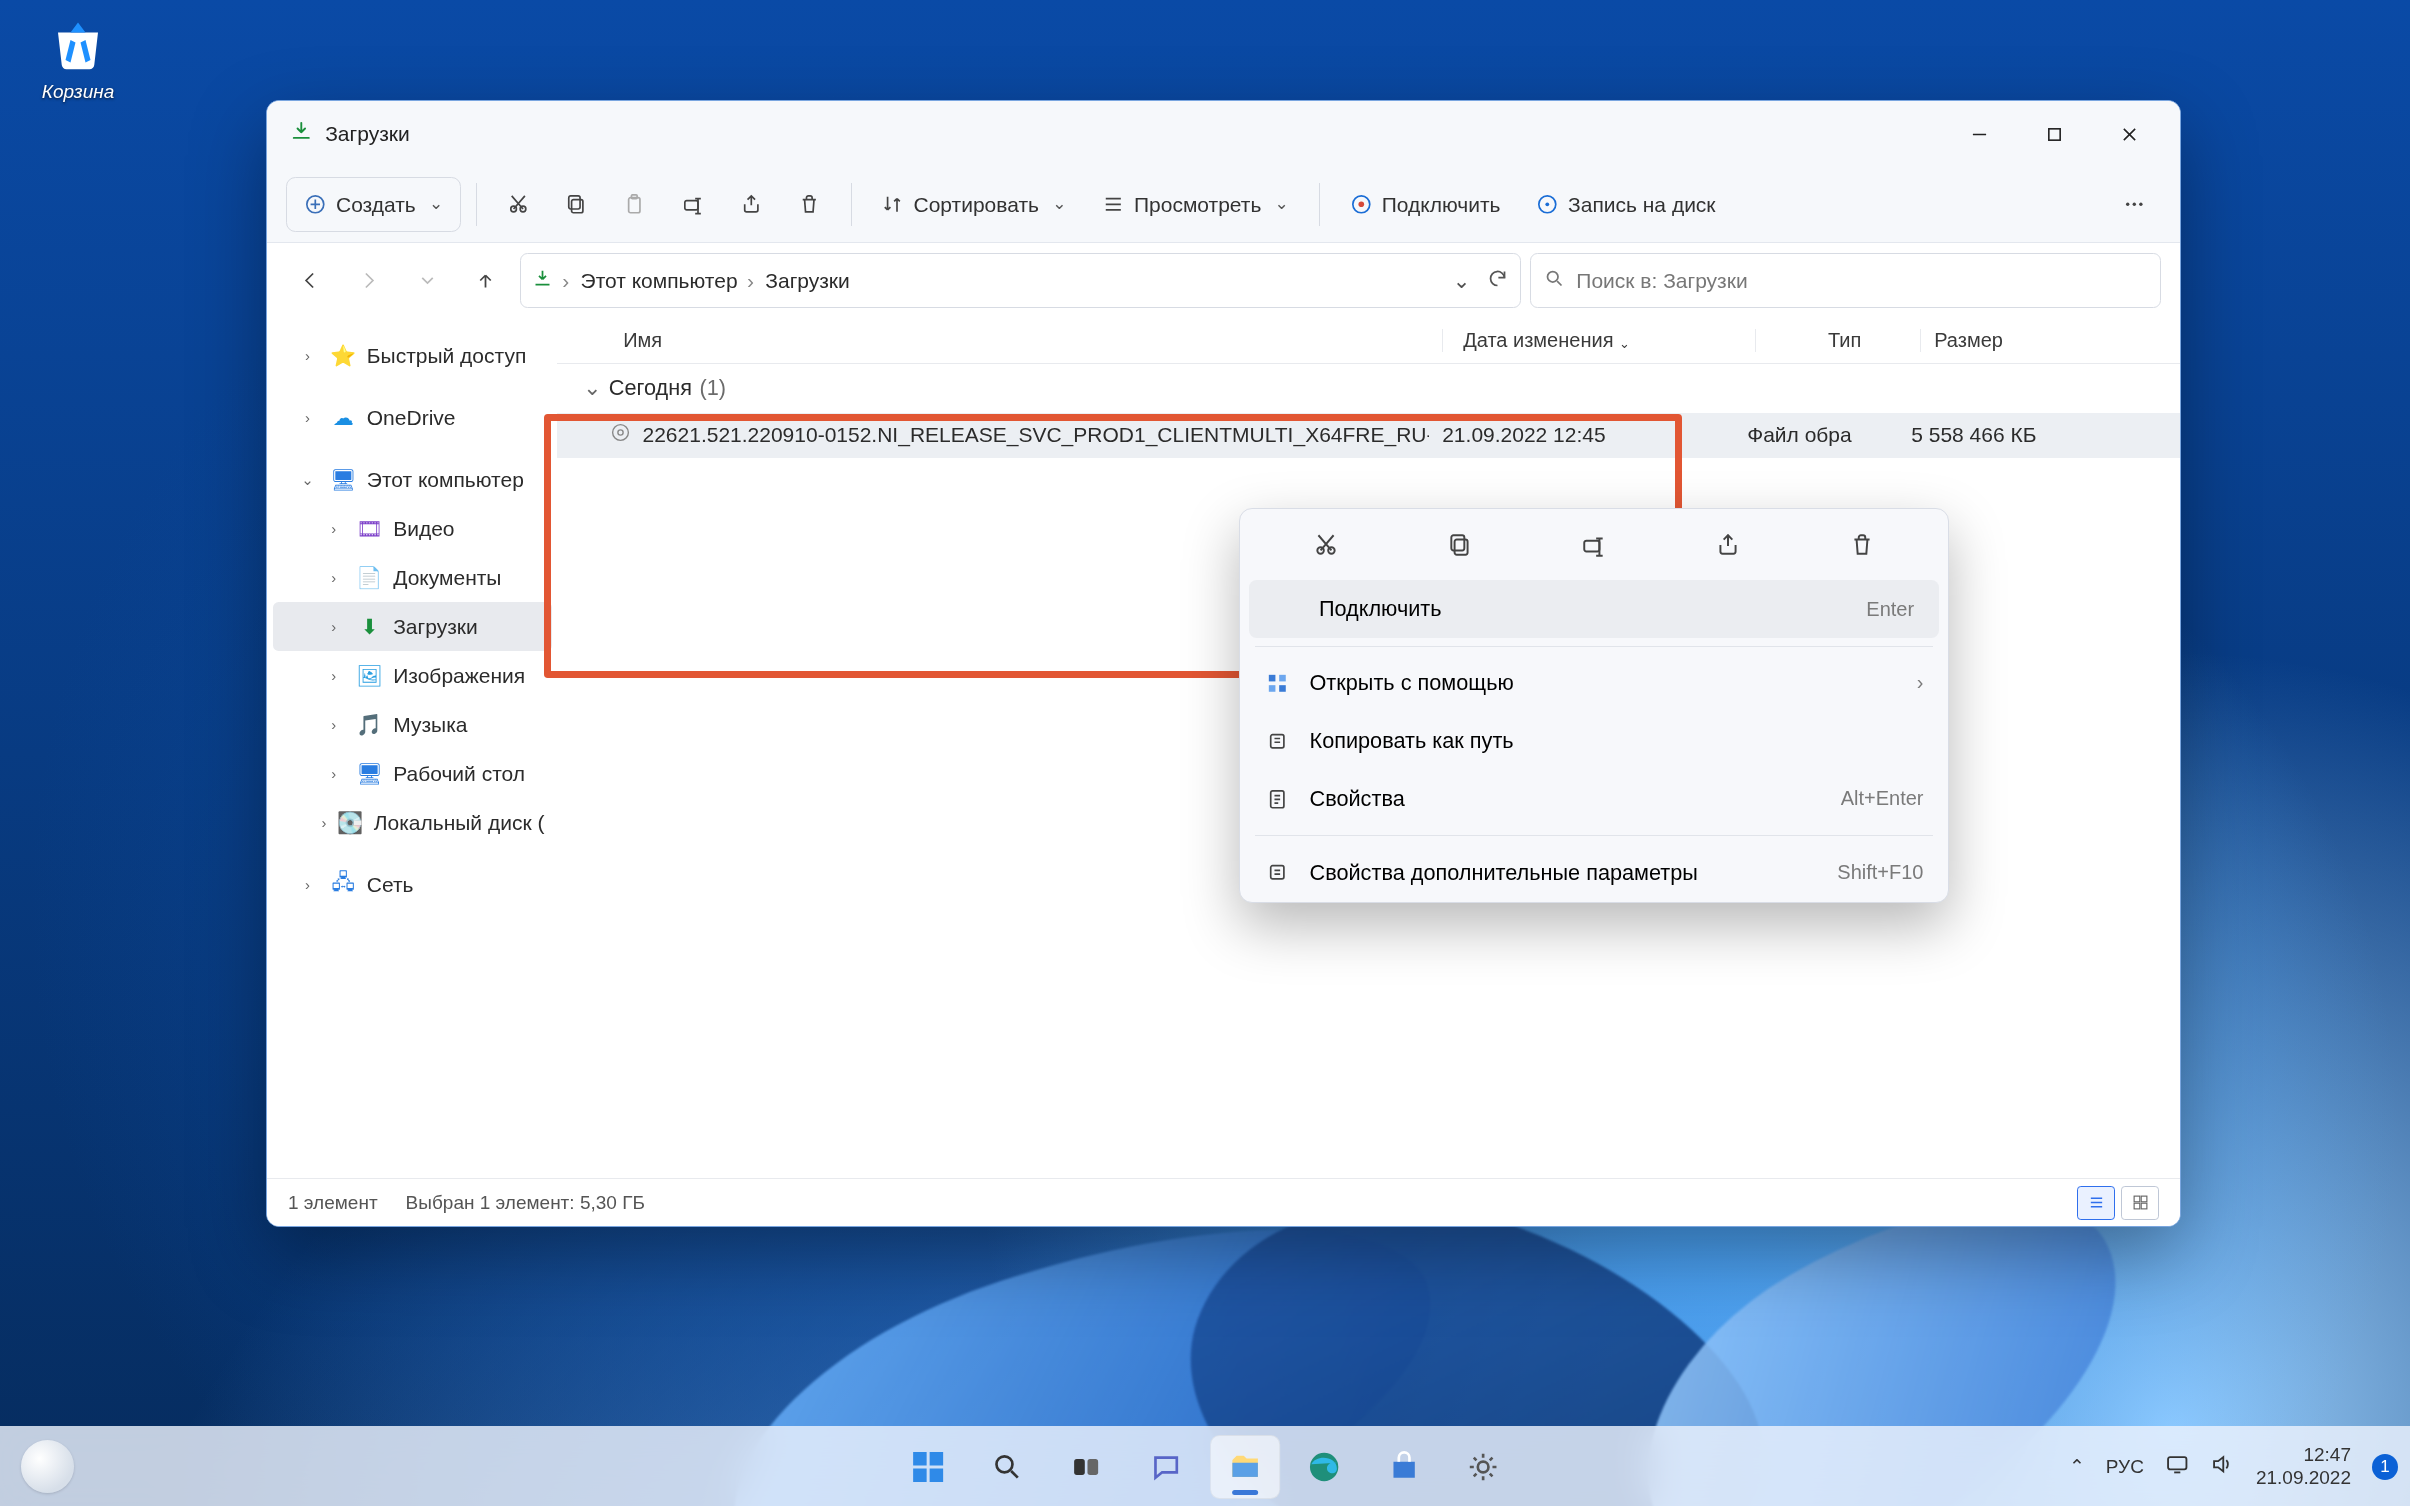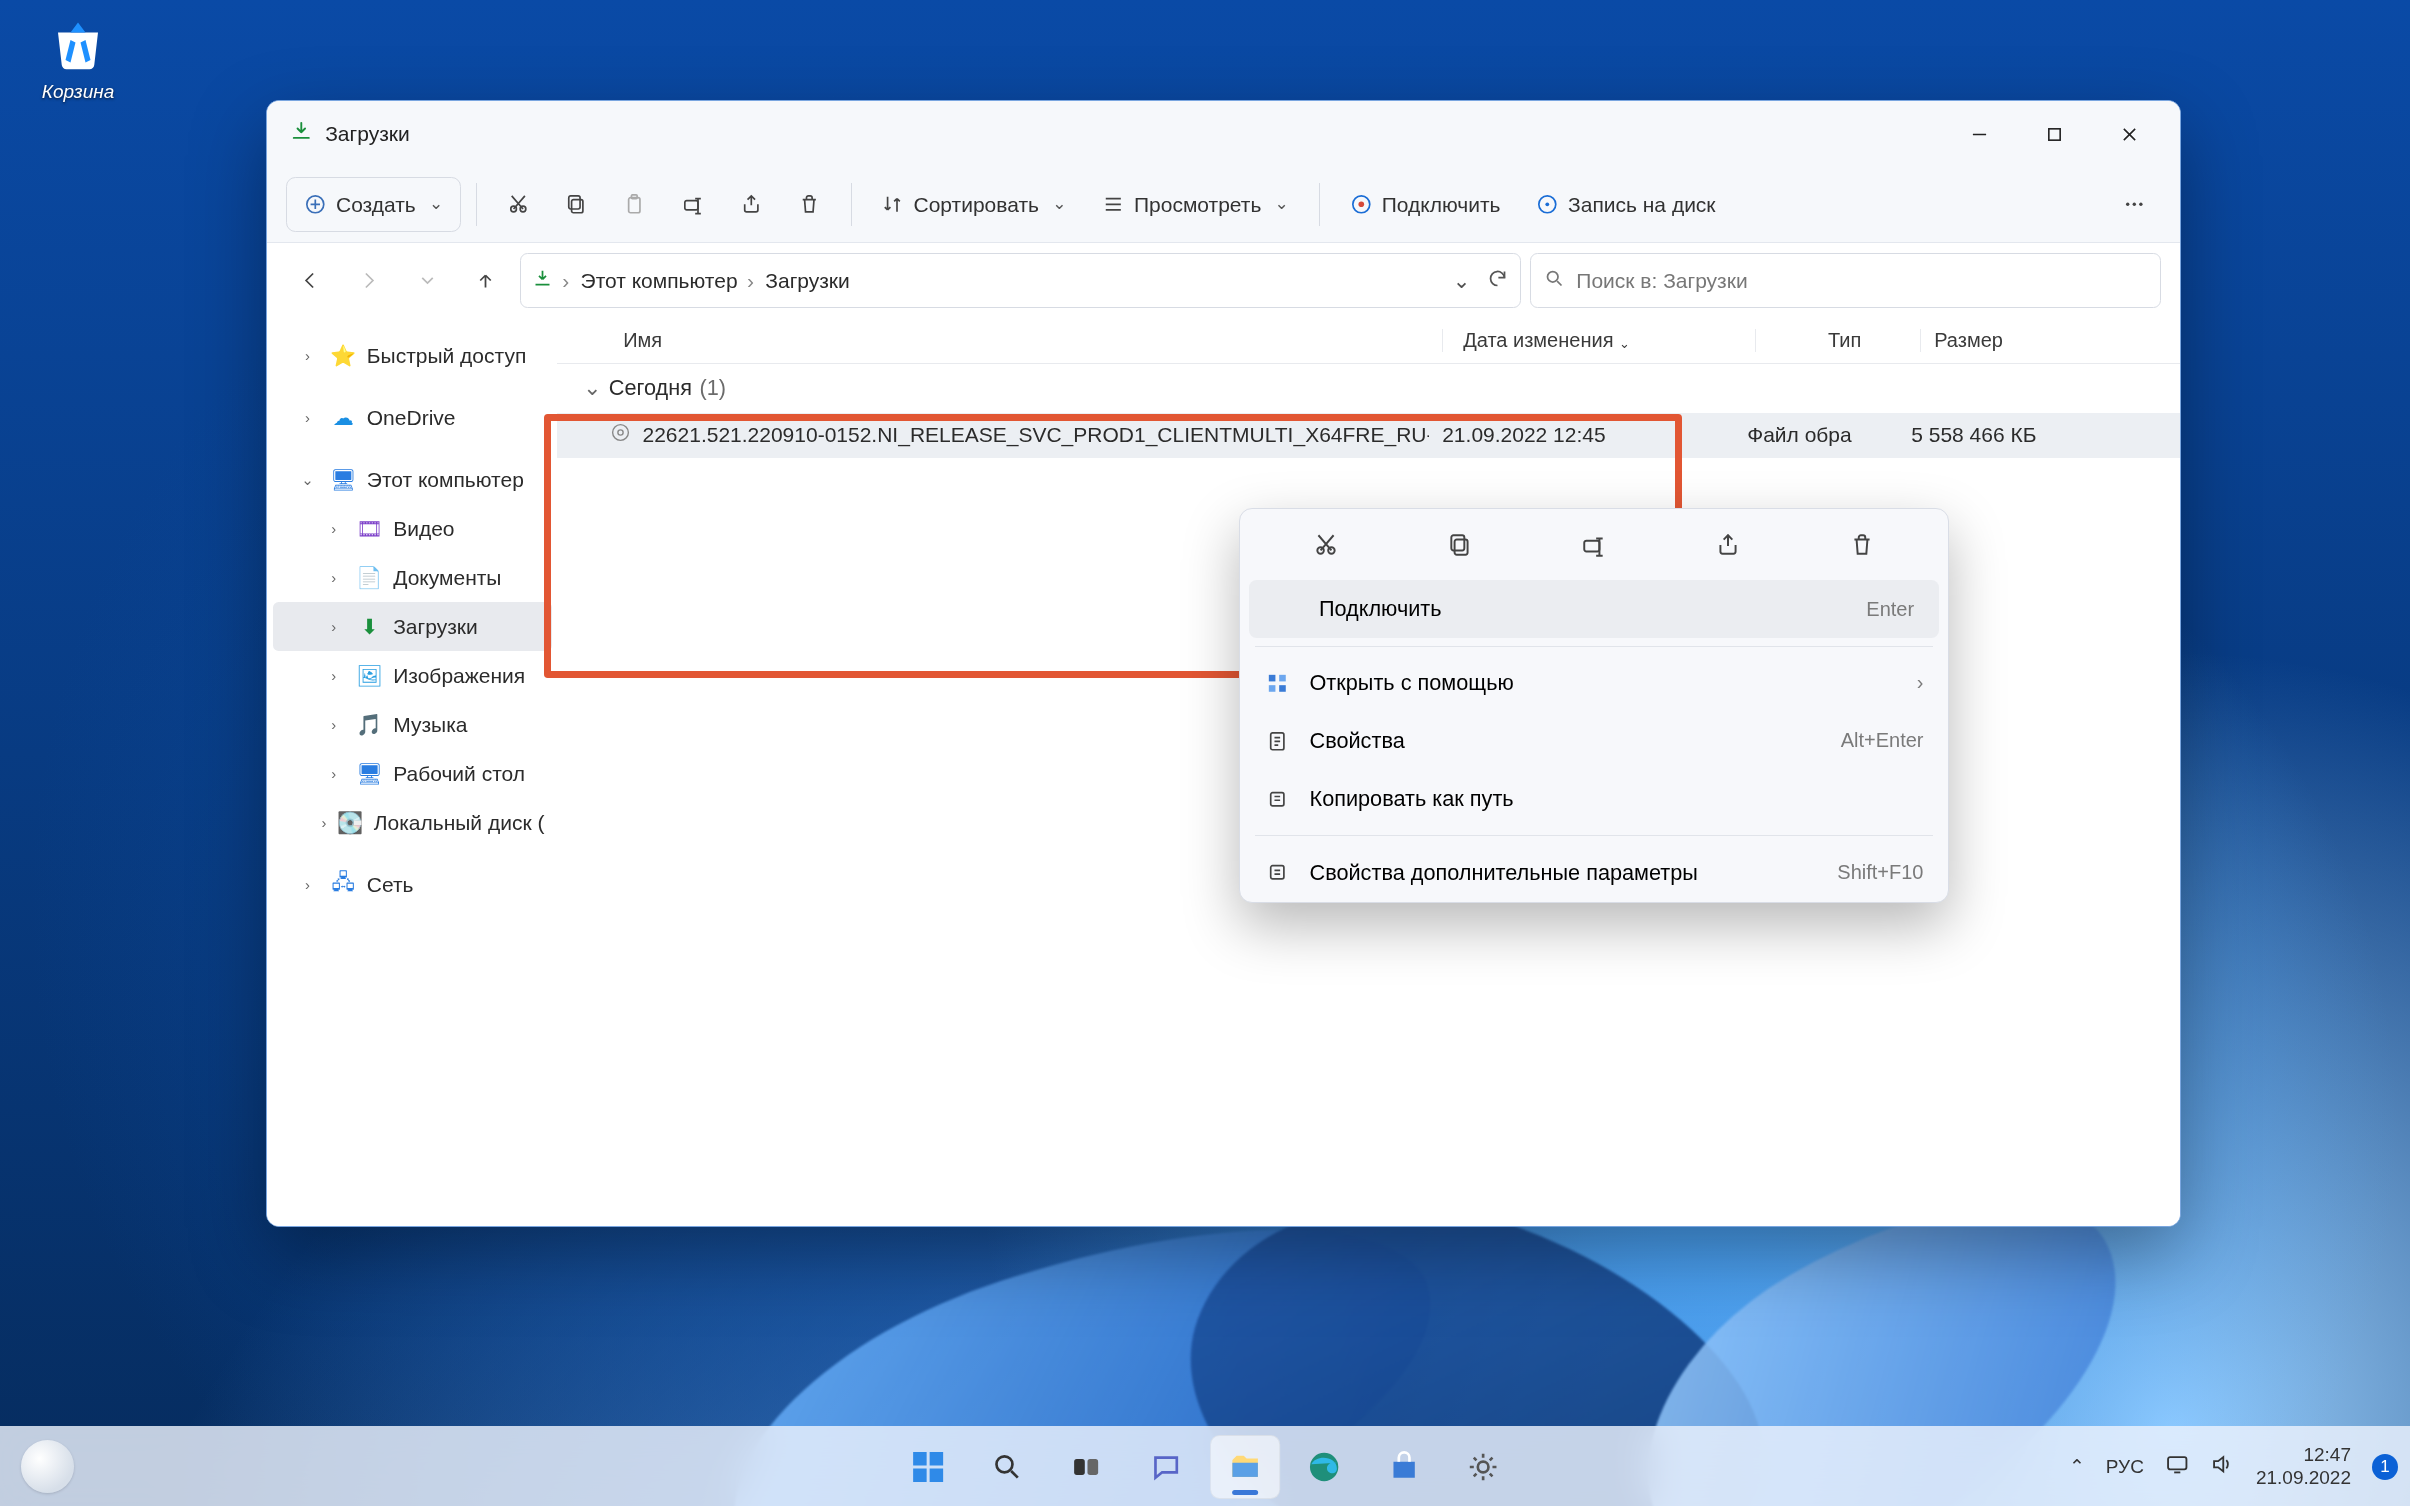--- a/index.html
+++ b/index.html
@@ -698,20 +698,39 @@
               </svg></span>
           <span>22621.521.220910-0152.NI_RELEASE_SVC_PROD1_CLIENTMULTI_X64FRE_RU-RU_E</span>
         </div>
         <div class="date">21.09.2022 12:45</div>
         <div class="type">Файл обра</div>
         <div class="size">5 558 466 КБ</div>
       </div>
     </div>
   </div>
 
+  <div class="statusbar">
+    <span>1 элемент</span>
+    <span>Выбран 1 элемент: 5,30 ГБ</span>
+    <div class="viewbtns">
+      <div class="vb active">
+          <svg width="17" height="17" viewBox="0 0 24 24">
+            <path d="M4 6h16M4 12h16M4 18h16" stroke="#2f6fed" stroke-width="2"></path>
+          </svg>
+        </div>
+      <div class="vb">
+          <svg width="17" height="17" viewBox="0 0 24 24">
+            <rect x="3" y="3" width="8" height="8" fill="none" stroke="#666" stroke-width="1.6"></rect>
+            <rect x="13" y="3" width="8" height="8" fill="none" stroke="#666" stroke-width="1.6"></rect>
+            <rect x="3" y="13" width="8" height="8" fill="none" stroke="#666" stroke-width="1.6"></rect>
+            <rect x="13" y="13" width="8" height="8" fill="none" stroke="#666" stroke-width="1.6"></rect>
+          </svg>
+        </div>
+    </div>
+  </div>
 </div>
 
 <div class="redbox" style="left:544px; top:414px; width:1124px; height:250px;"></div>
 
 <div class="ctx" style="left:1239px; top:508px;">
   <div class="iconrow">
     <div class="ib">
         <svg viewBox="0 0 24 24">
           <circle cx="7" cy="17" r="3" fill="none" stroke="#444" stroke-width="1.8"></circle>
           <circle cx="17" cy="17" r="3" fill="none" stroke="#444" stroke-width="1.8"></circle>
@@ -756,35 +775,35 @@
           <rect x="3" y="14" width="7" height="7" fill="#6da7ef"></rect>
           <rect x="14" y="14" width="7" height="7" fill="#3a7bd6"></rect>
         </svg>
       </span>
     <span>Открыть с помощью</span>
     <span class="kb">›</span>
   </div>
   <div class="mi">
     <span class="mico">
         <svg width="22.6" height="22.6" viewBox="0 0 24 24">
+          <rect x="5" y="5" width="14" height="14" rx="2" fill="none" stroke="#444" stroke-width="1.8"></rect>
+          <path d="M9 9h6M9 13h6" stroke="#444" stroke-width="1.8"></path>
+        </svg>
+      </span>
+    <span>Копировать как путь</span>
+  </div>
+  <div class="mi">
+    <span class="mico">
+        <svg width="22.6" height="22.6" viewBox="0 0 24 24">
           <rect x="5" y="3" width="14" height="18" rx="2" fill="none" stroke="#444" stroke-width="1.8"></rect>
           <path d="M9 8h6M9 12h6M9 16h4" stroke="#444" stroke-width="1.8"></path>
         </svg>
       </span>
     <span>Свойства</span>
     <span class="kb">Alt+Enter</span>
-  </div>
-  <div class="mi">
-    <span class="mico">
-        <svg width="22.6" height="22.6" viewBox="0 0 24 24">
-          <rect x="5" y="5" width="14" height="14" rx="2" fill="none" stroke="#444" stroke-width="1.8"></rect>
-          <path d="M9 9h6M9 13h6" stroke="#444" stroke-width="1.8"></path>
-        </svg>
-      </span>
-    <span>Копировать как путь</span>
   </div>
   <div class="msep"></div>
   <div class="mi">
     <span class="mico">
         <svg width="22.6" height="22.6" viewBox="0 0 24 24">
           <rect x="5" y="5" width="14" height="14" rx="2" fill="none" stroke="#444" stroke-width="1.8"></rect>
           <path d="M9 10h6M9 14h6" stroke="#444" stroke-width="1.8"></path>
         </svg>
       </span>
     <span>Свойства дополнительные параметры</span>

